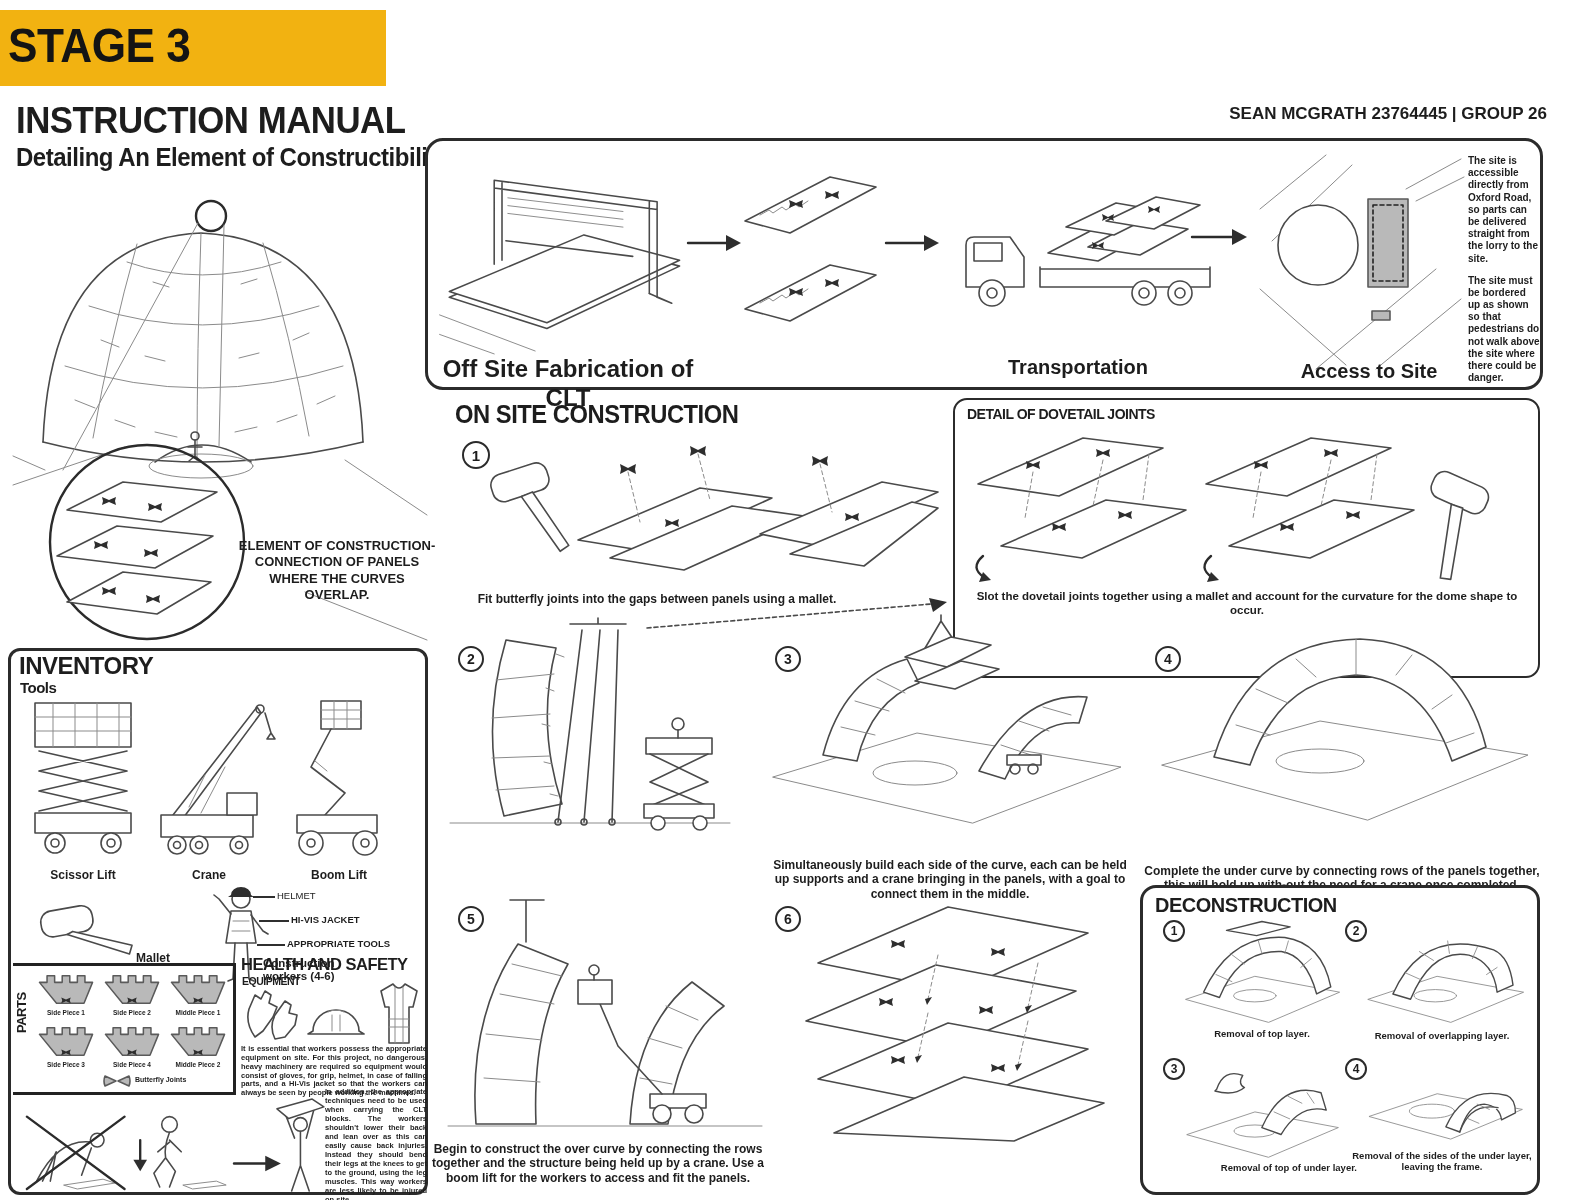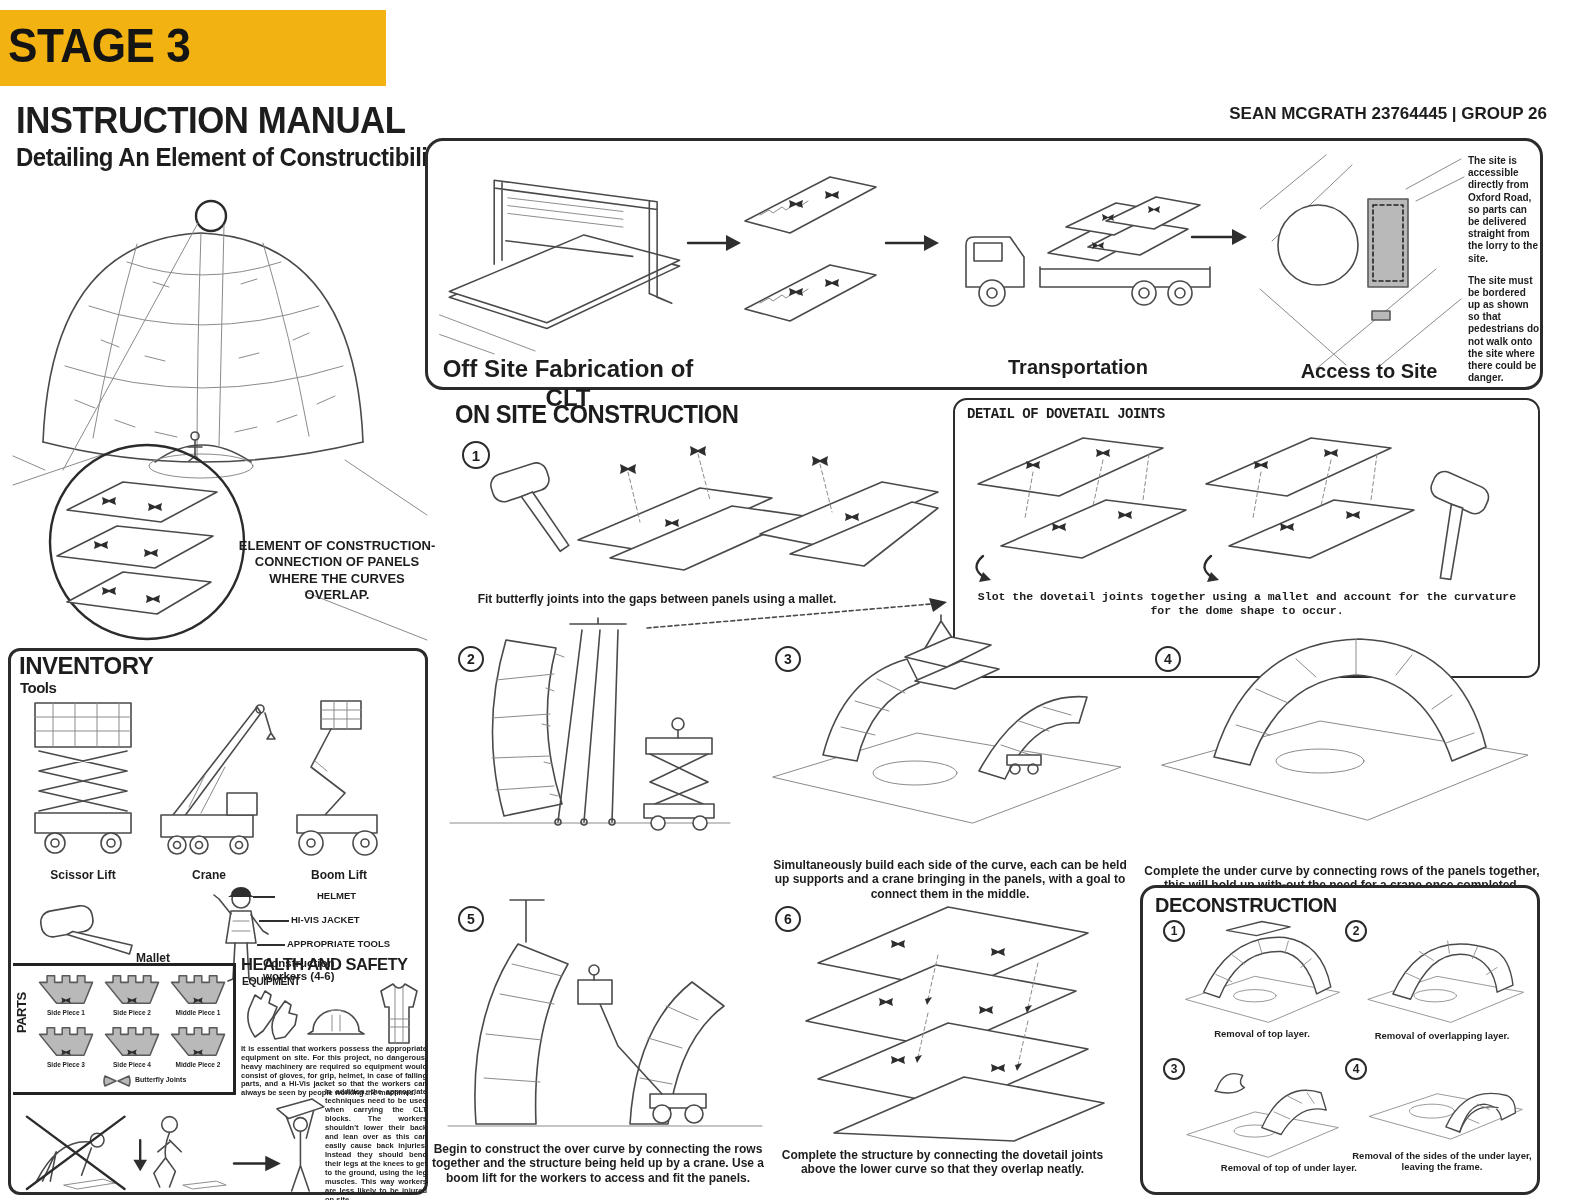--- a/index.html
+++ b/index.html
@@ -101,21 +101,21 @@
     </svg>
     <svg class="sk" style="left:828px;top:8px;width:210px;height:220px" viewBox="0 0 210 220">
       <path class="thin" d="M4,60 L70,6 M16,92 L96,16 M4,140 L90,216 M60,220 L180,120 M120,220 L205,150 M150,40 L205,10 M160,52 L208,28"></path>
       <circle class="fw" cx="62" cy="96" r="40"></circle>
       <rect class="fg" x="112" y="50" width="40" height="88"></rect>
       <rect class="dash" x="117" y="56" width="30" height="76" style="stroke:#222"></rect>
       <rect class="fg" x="116" y="162" width="18" height="9"></rect>
     </svg>
     <div style="position:absolute;left:1040px;top:14px;width:72px;font-size:10px;font-weight:600;line-height:1.22;">
       <p>The site is accessible directly from Oxford Road, so parts can be delivered straight from the lorry to the site.</p>
-      <p style="margin-top:10px;">The site must be bordered up as shown so that pedestrians do not walk onto the site where there could be danger.</p>
+      <p style="margin-top:10px;">The site must be bordered up as shown so that pedestrians do not walk above the site where there could be danger.</p>
     </div>
     <div class="cap" style="left:0;top:214px;width:280px;font-size:24px;">Off Site Fabrication of CLT</div>
     <div class="cap" style="left:540px;top:214px;width:220px;font-size:20px;">Transportation</div>
     <div class="cap" style="left:830px;top:218px;width:222px;font-size:20px;">Access to Site</div>
   </div>
 
   <div class="abs hd" style="left:455px;top:402px;font-size:25px;transform:scaleX(.95);">ON SITE CONSTRUCTION</div>
 
   <div class="badge" style="left:462px;top:441px;width:28px;height:28px;font-size:15px;">1</div>
   <svg class="sk" style="left:460px;top:430px;width:480px;height:160px" viewBox="0 0 480 160">
@@ -131,21 +131,21 @@
     <polygon class="fw" points="330,124 452,72 478,78 404,136"></polygon>
     <path class="fd" d="M360,30 l8,-4 -1,5 1,5 -8,-4 -8,4 1,-5 -1,-5 z M392,86 l7,-3 -1,4 1,4 -7,-3 -7,3 1,-4 -1,-4 z"></path>
     <path class="dash thin" d="M360,34 L372,82"></path>
   </svg>
   <div class="cap" style="left:462px;top:592px;width:390px;font-size:12px;">Fit butterfly joints into the gaps between panels using a mallet.</div>
   <svg class="sk" style="left:645px;top:596px;width:305px;height:36px" viewBox="0 0 305 36">
     <path class="dash" d="M2,32 L286,8"></path>
       <polygon class="fd" points="284,2 302,6 288,16"></polygon>
   </svg>
 
-  <div class="box" style="left:953px;top:398px;width:587px;height:280px;border-width:2.5px;border-radius:14px;font-family:Liberation Mono, monospace;">
+  <div class="box" style="left:953px;top:398px;width:587px;height:280px;border-width:2.5px;border-radius:14px;">
     <div class="abs hd" style="left:12px;top:7px;font-size:14px;">DETAIL OF DOVETAIL JOINTS</div>
     <svg class="sk" style="left:8px;top:22px;width:450px;height:162px" viewBox="0 0 450 162">
       <g>
         <polygon class="fw" points="15,62 120,16 200,26 96,74"></polygon>
         <polygon class="fw" points="38,124 143,78 223,88 119,136"></polygon>
         <path class="fd" d="M70,42 l7,-3 -1,4 1,4 -7,-3 -7,3 1,-4 -1,-4 z M140,30 l7,-3 -1,4 1,4 -7,-3 -7,3 1,-4 -1,-4 z M96,104 l7,-3 -1,4 1,4 -7,-3 -7,3 1,-4 -1,-4 z M162,92 l7,-3 -1,4 1,4 -7,-3 -7,3 1,-4 -1,-4 z"></path>
         <path class="dash thin" d="M70,50 L62,96 M140,38 L130,84 M186,32 L180,78"></path>
         <path class="th2" d="M20,134 q-14,12 2,22"></path>
           <polygon class="fd" points="20,150 28,158 16,160"></polygon>
       </g>
@@ -236,21 +236,20 @@
     <polygon class="fw" points="18,128 148,72 288,98 158,156"></polygon>
     <polygon class="fw" points="30,186 160,130 300,156 170,214"></polygon>
     <polygon class="fw" points="46,240 176,184 316,210 226,248"></polygon>
     <path class="fd" d="M110,50 l7,-3 -1,4 1,4 -7,-3 -7,3 1,-4 -1,-4 z M210,58 l7,-3 -1,4 1,4 -7,-3 -7,3 1,-4 -1,-4 z M98,108 l7,-3 -1,4 1,4 -7,-3 -7,3 1,-4 -1,-4 z M198,116 l7,-3 -1,4 1,4 -7,-3 -7,3 1,-4 -1,-4 z M110,166 l7,-3 -1,4 1,4 -7,-3 -7,3 1,-4 -1,-4 z M210,174 l7,-3 -1,4 1,4 -7,-3 -7,3 1,-4 -1,-4 z"></path>
     <path class="dash thin" d="M150,62 L140,106 M250,70 L240,114 M140,120 L130,164 M240,128 L230,172"></path>
     <polygon class="fd" points="137,106 144,104 139,112"></polygon>
     <polygon class="fd" points="237,114 244,112 239,120"></polygon>
     <polygon class="fd" points="127,164 134,162 129,170"></polygon>
     <polygon class="fd" points="227,172 234,170 229,178"></polygon>
   </svg>
-  <div class="cap" style="left:770px;top:1148px;width:345px;font-size:12px;">Complete the structure by connecting the dovetail joints above the lower curve so that they overlap neatly.</div>
 
   <div class="box" style="left:8px;top:648px;width:420px;height:547px;border-radius:12px;">
     <div class="abs hd" style="left:8px;top:3px;font-size:24px;">INVENTORY</div>
     <div class="abs hd" style="left:9px;top:29px;font-size:15px;">Tools</div>
 
     <svg class="sk" style="left:12px;top:46px;width:120px;height:168px" viewBox="0 0 120 168">
       <rect class="fw" x="12" y="6" width="96" height="44"></rect>
       <path class="thin" d="M12,20 L108,20 M12,34 L108,34 M30,6 L30,50 M52,6 L52,50 M74,6 L74,50 M96,6 L96,50"></path>
       <path d="M16,54 L104,74 M104,54 L16,74 M16,74 L104,94 M104,74 L16,94 M16,94 L104,114 M104,94 L16,114"></path>
       <rect class="fw" x="12" y="116" width="96" height="20"></rect>
@@ -300,21 +299,21 @@
       <circle class="fw" cx="30" cy="18" r="9"></circle>
       <path class="fd" d="M20,14 a10,8 0 0 1 20,0 l3,2 -26,0 z"></path>
       <polygon class="fw" points="20,30 40,30 45,62 15,62"></polygon>
       <path class="thin" d="M22,40 L38,40 M21,50 L39,50"></path>
       <path d="M20,33 L8,18 M8,18 l-5,-4 M40,34 L52,50 M52,50 l5,3"></path>
       <path d="M24,62 L22,98 M36,62 L38,98 M17,100 L22,98 M43,100 L38,98"></path>
     </svg>
     <div class="line" style="left:242px;top:245px;width:22px;"></div>
     <div class="line" style="left:248px;top:269px;width:30px;"></div>
     <div class="line" style="left:246px;top:293px;width:28px;"></div>
-    <div class="abs" style="left:266px;top:239px;font-size:9.5px;font-weight:700;margin-left:40px;">HELMET</div>
+    <div class="abs" style="left:266px;top:239px;font-size:9.5px;font-weight:400;">HELMET</div>
     <div class="abs" style="left:280px;top:263px;font-size:9.5px;font-weight:700;">HI-VIS JACKET</div>
     <div class="abs" style="left:276px;top:287px;font-size:9.5px;font-weight:700;">APPROPRIATE TOOLS</div>
     <div class="abs" style="left:252px;top:306px;width:95px;font-size:11.5px;font-weight:700;line-height:1.15;">Construction workers (4-6)</div>
 
     <div class="abs" style="left:2px;top:312px;width:222px;height:3px;background:#222;"></div>
     <div class="abs" style="left:222px;top:312px;width:3px;height:132px;background:#222;"></div>
     <div class="abs" style="left:2px;top:441px;width:223px;height:3px;background:#222;"></div>
     <div class="abs hd" style="left:4px;top:382px;font-size:13px;transform:rotate(-90deg);transform-origin:left top;">PARTS</div>
 
     <svg class="sk" style="left:24px;top:320px;width:62px;height:36px" viewBox="0 0 64 38">

